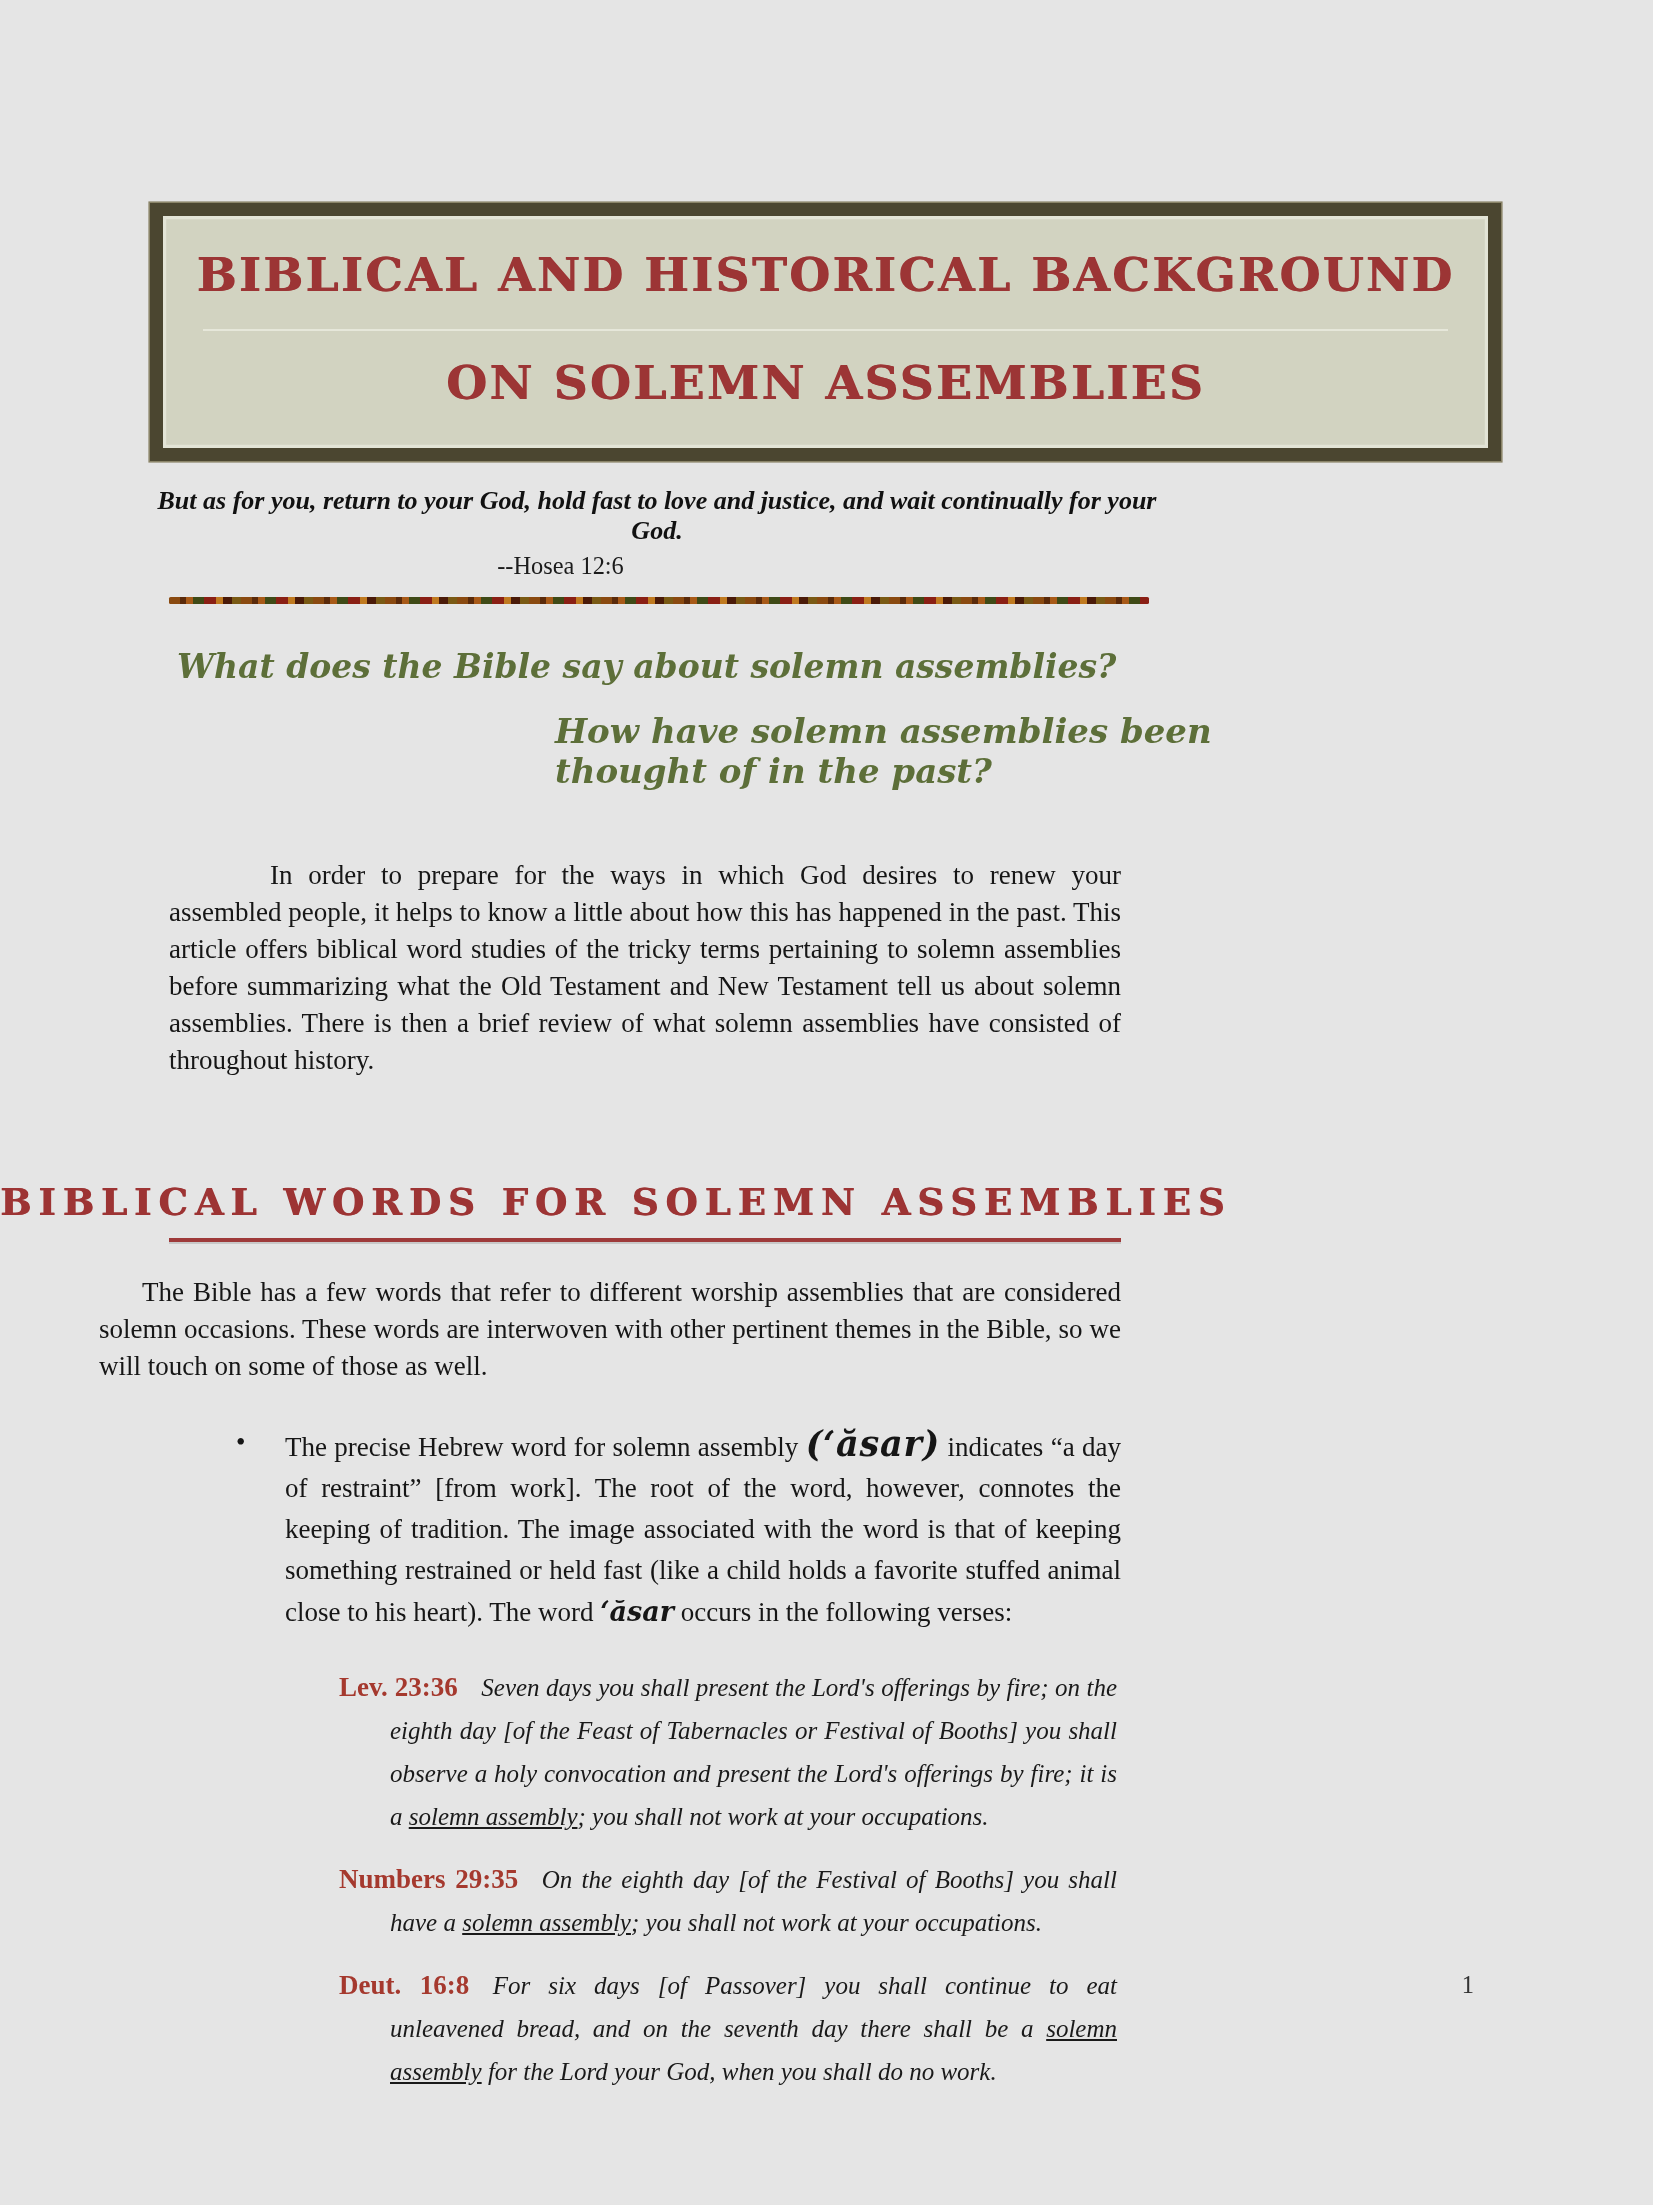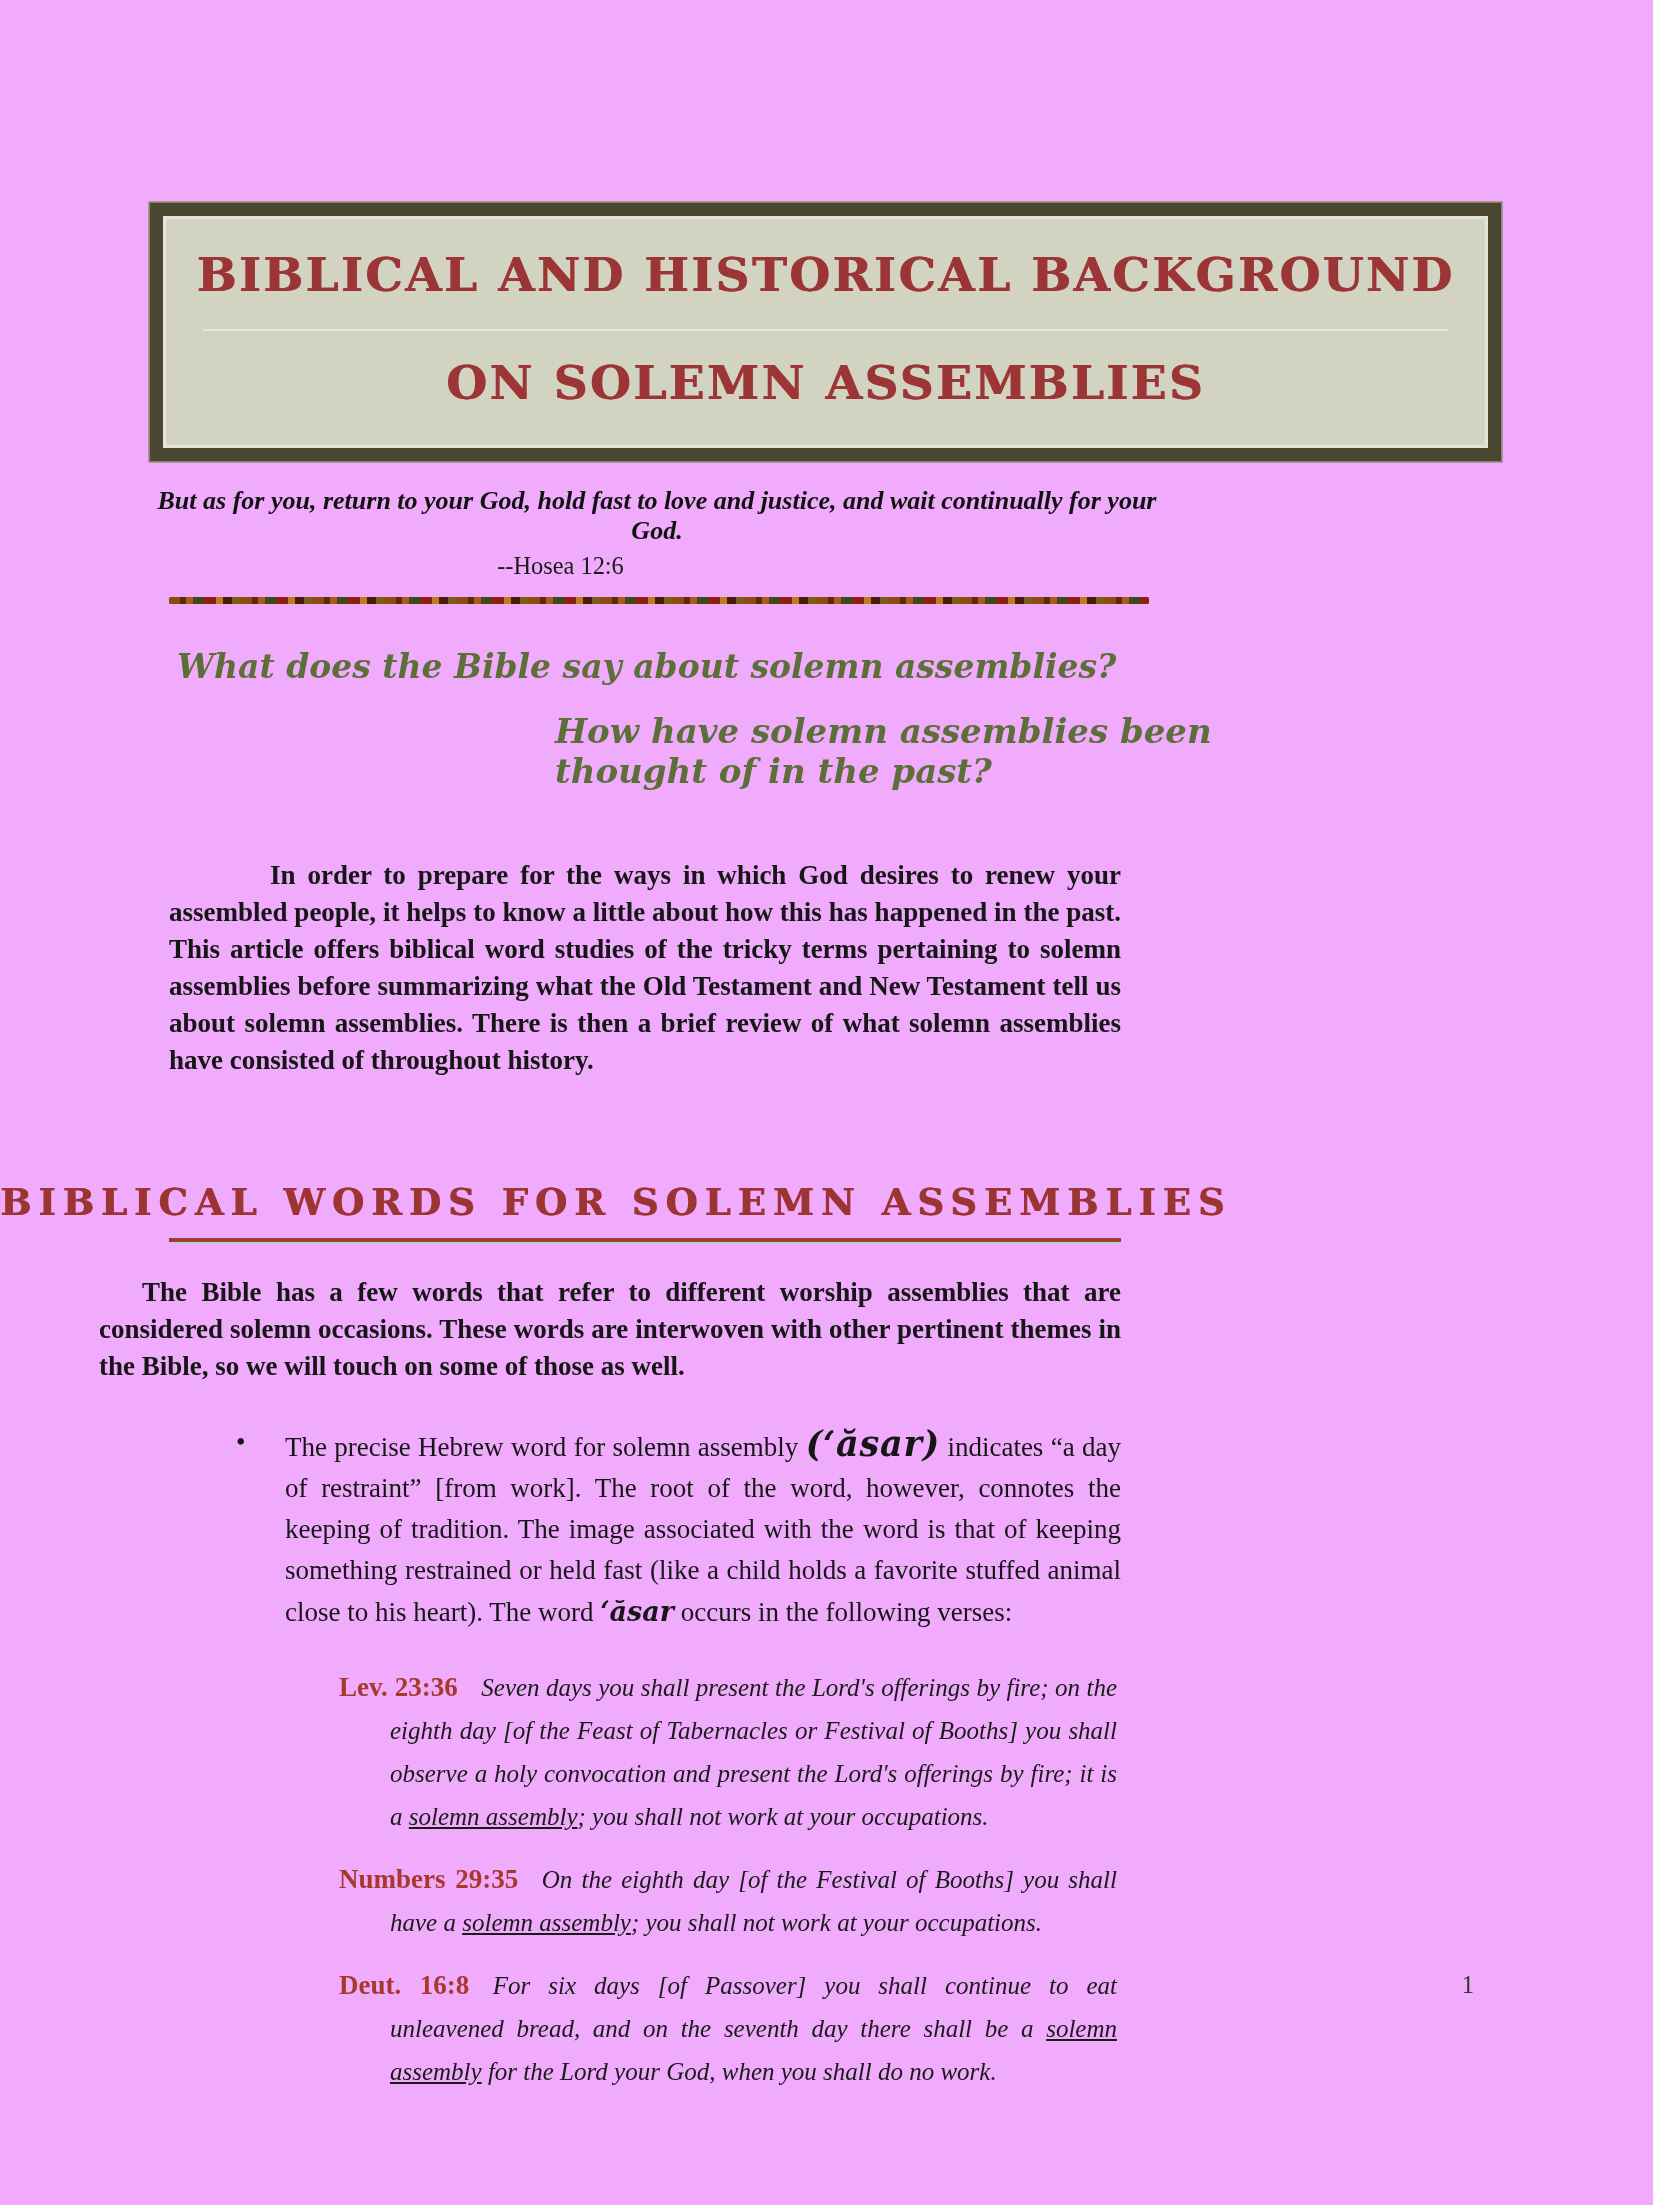--- a/index.html
+++ b/index.html
@@ -1,18 +1,18 @@
 <!DOCTYPE html>
 <html style="font-size:12.6px"><head>
 <meta charset="utf-8">
 <style>
   * { margin:0; padding:0; box-sizing:border-box; }
   html,body { background:#ffffff; }
   .page {
-    position:relative; width:1654px; height:2205px; background:#f0abfc;
+    position:relative; width:1654px; height:2205px; background:#e5e5e5;
     font-family:"Liberation Serif", serif; color:#1b1b1b; overflow:hidden;
   }
   
   .title-box {
     position:absolute; left:150px; top:203px; width:1351px; height:258px;
     background:#d2d3c1; border:13.4px solid #4b4630;
     box-shadow: inset 0 0 0 3.2px #e3e4d6, 0 0 0 1.6px #8a8468;
     text-align:center; padding-top:31.5px;
   }
   .title-line {
@@ -38,21 +38,21 @@
   }
   
   .question {
     font-family:"DejaVu Serif", serif; font-style:italic; font-weight:bold;
     color:#5d6f39;
   }
   .q1 { margin:43px 9px 0 177px; font-size:33px; }
   .q2 { margin:25px 0 0 555px; font-size:34px; }
   
   .body-para {
-    font-size:27px; line-height:37px; text-align:justify; color:#161616;font-weight:bold;
+    font-size:27px; line-height:37px; text-align:justify; color:#161616;
   }
   .intro { margin:66px 193px 0 169px; text-indent:101px; }
   
   .section-heading {
     margin-top:101px; 
     font-family:"DejaVu Serif", serif; font-weight:bold;
     font-size:37px; letter-spacing:7px; color:#9d3434;
     text-shadow: 0.8px 0 0 #9d3434;
   }
   .section-rule {

